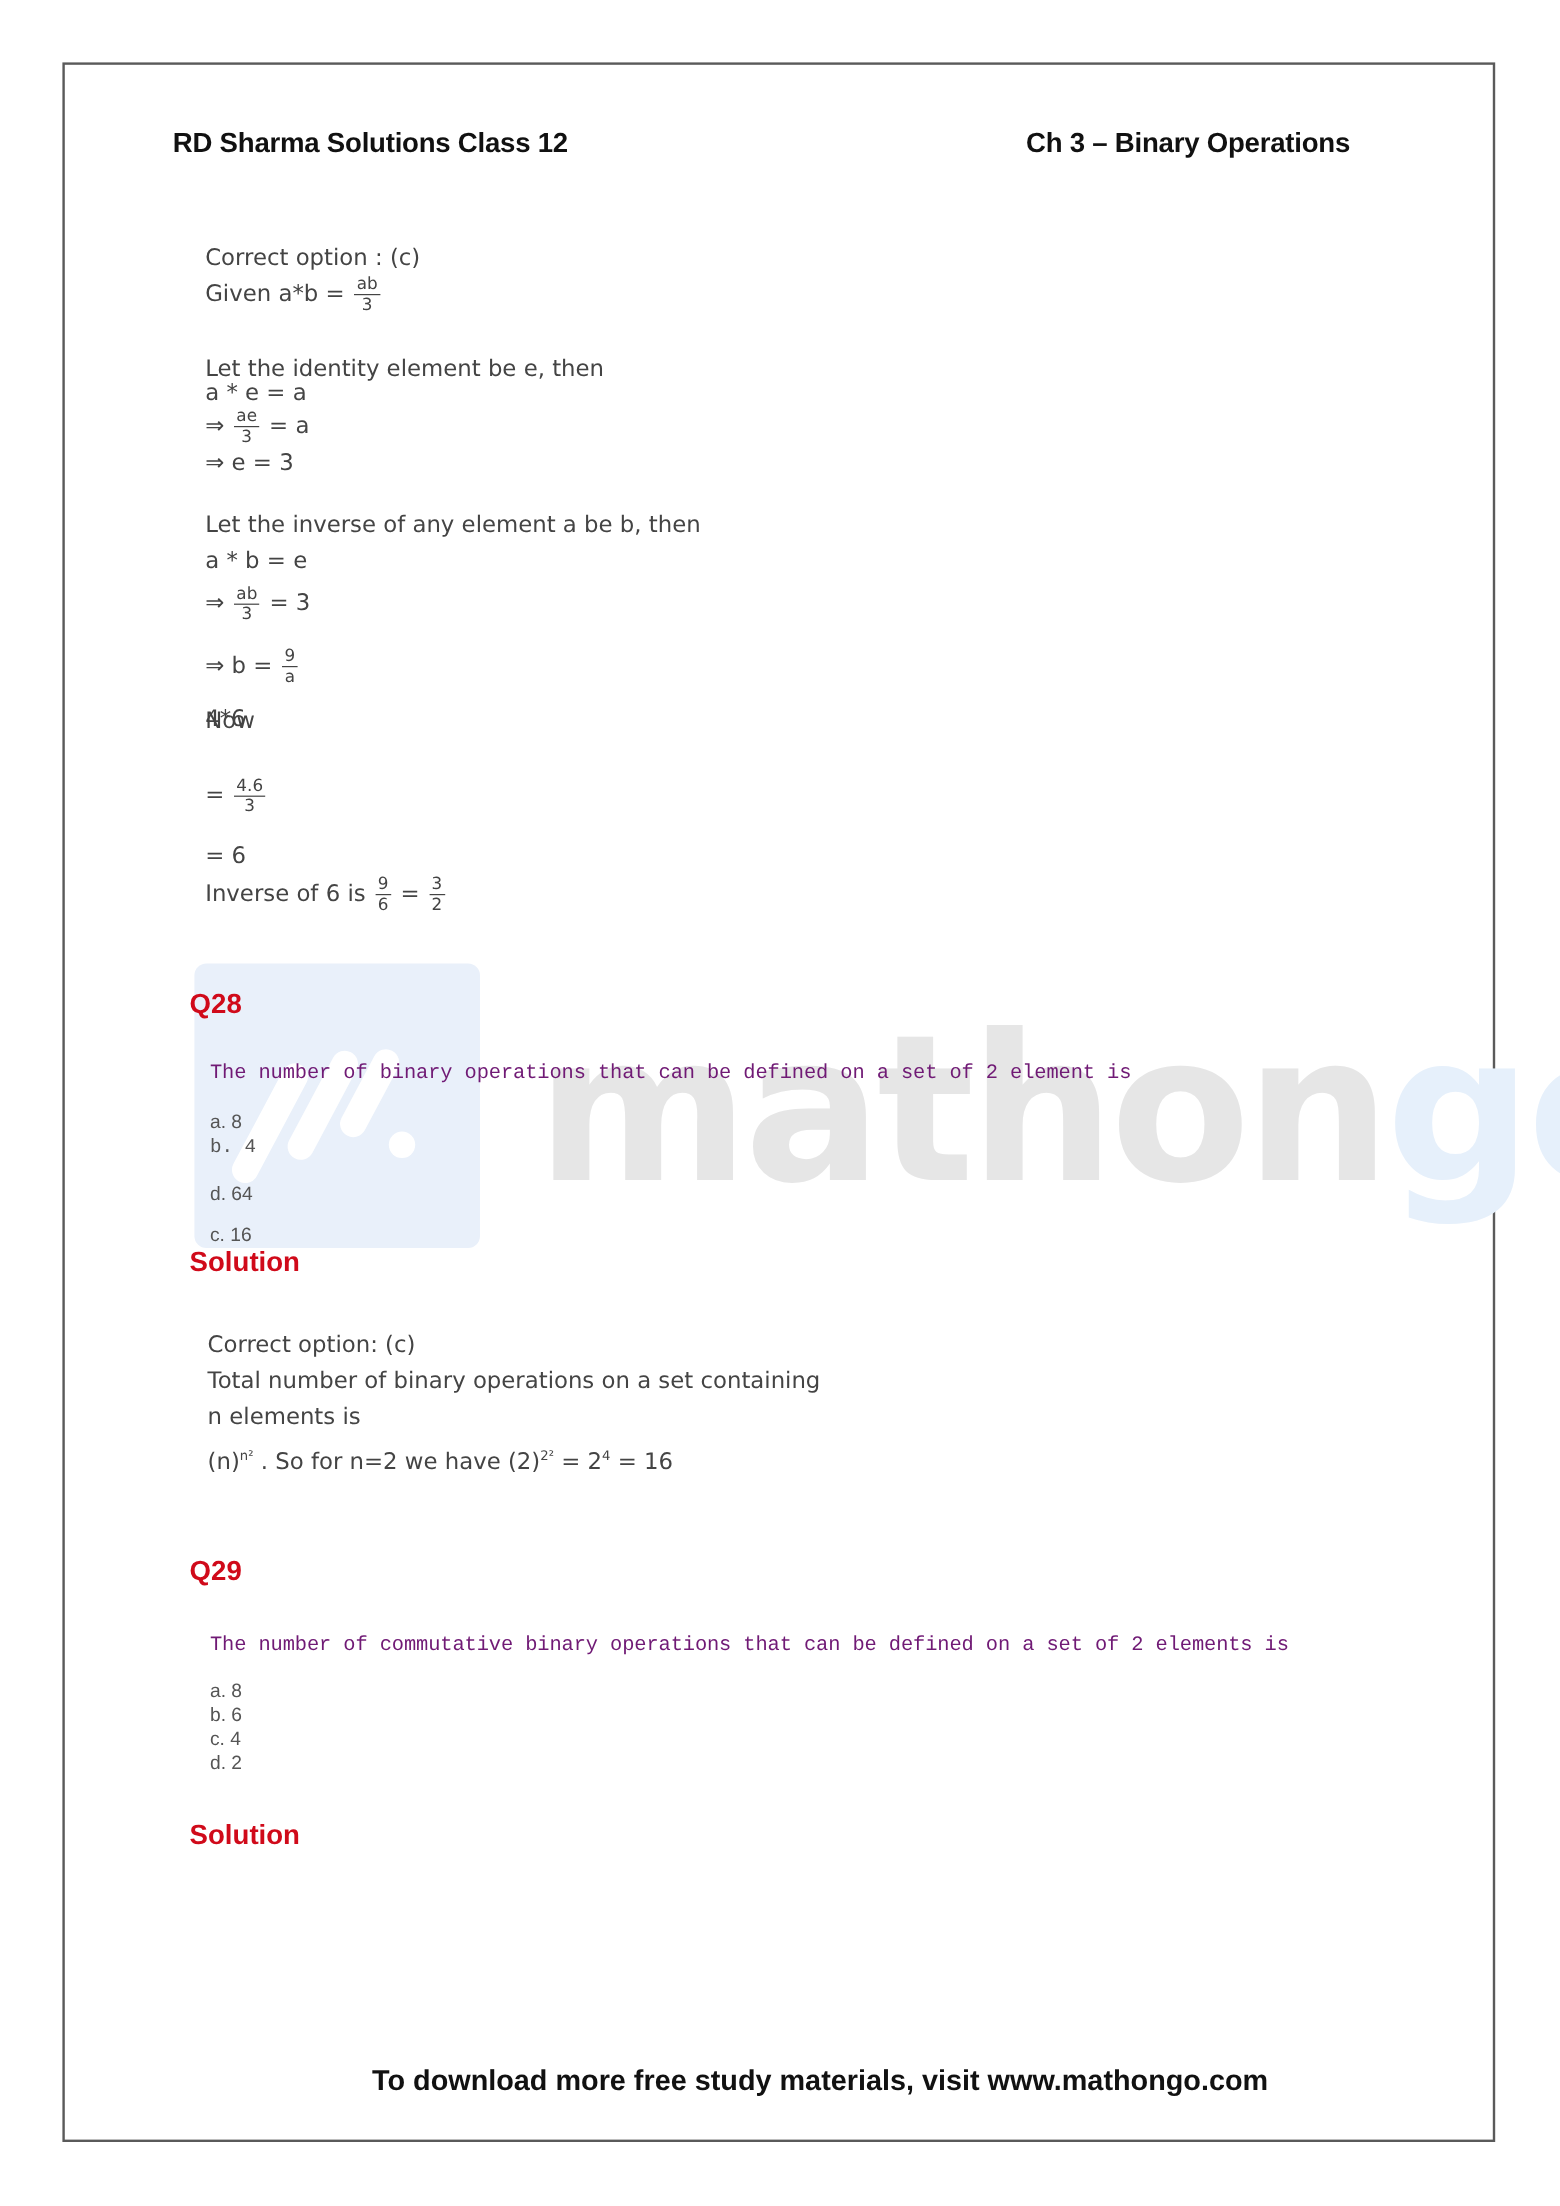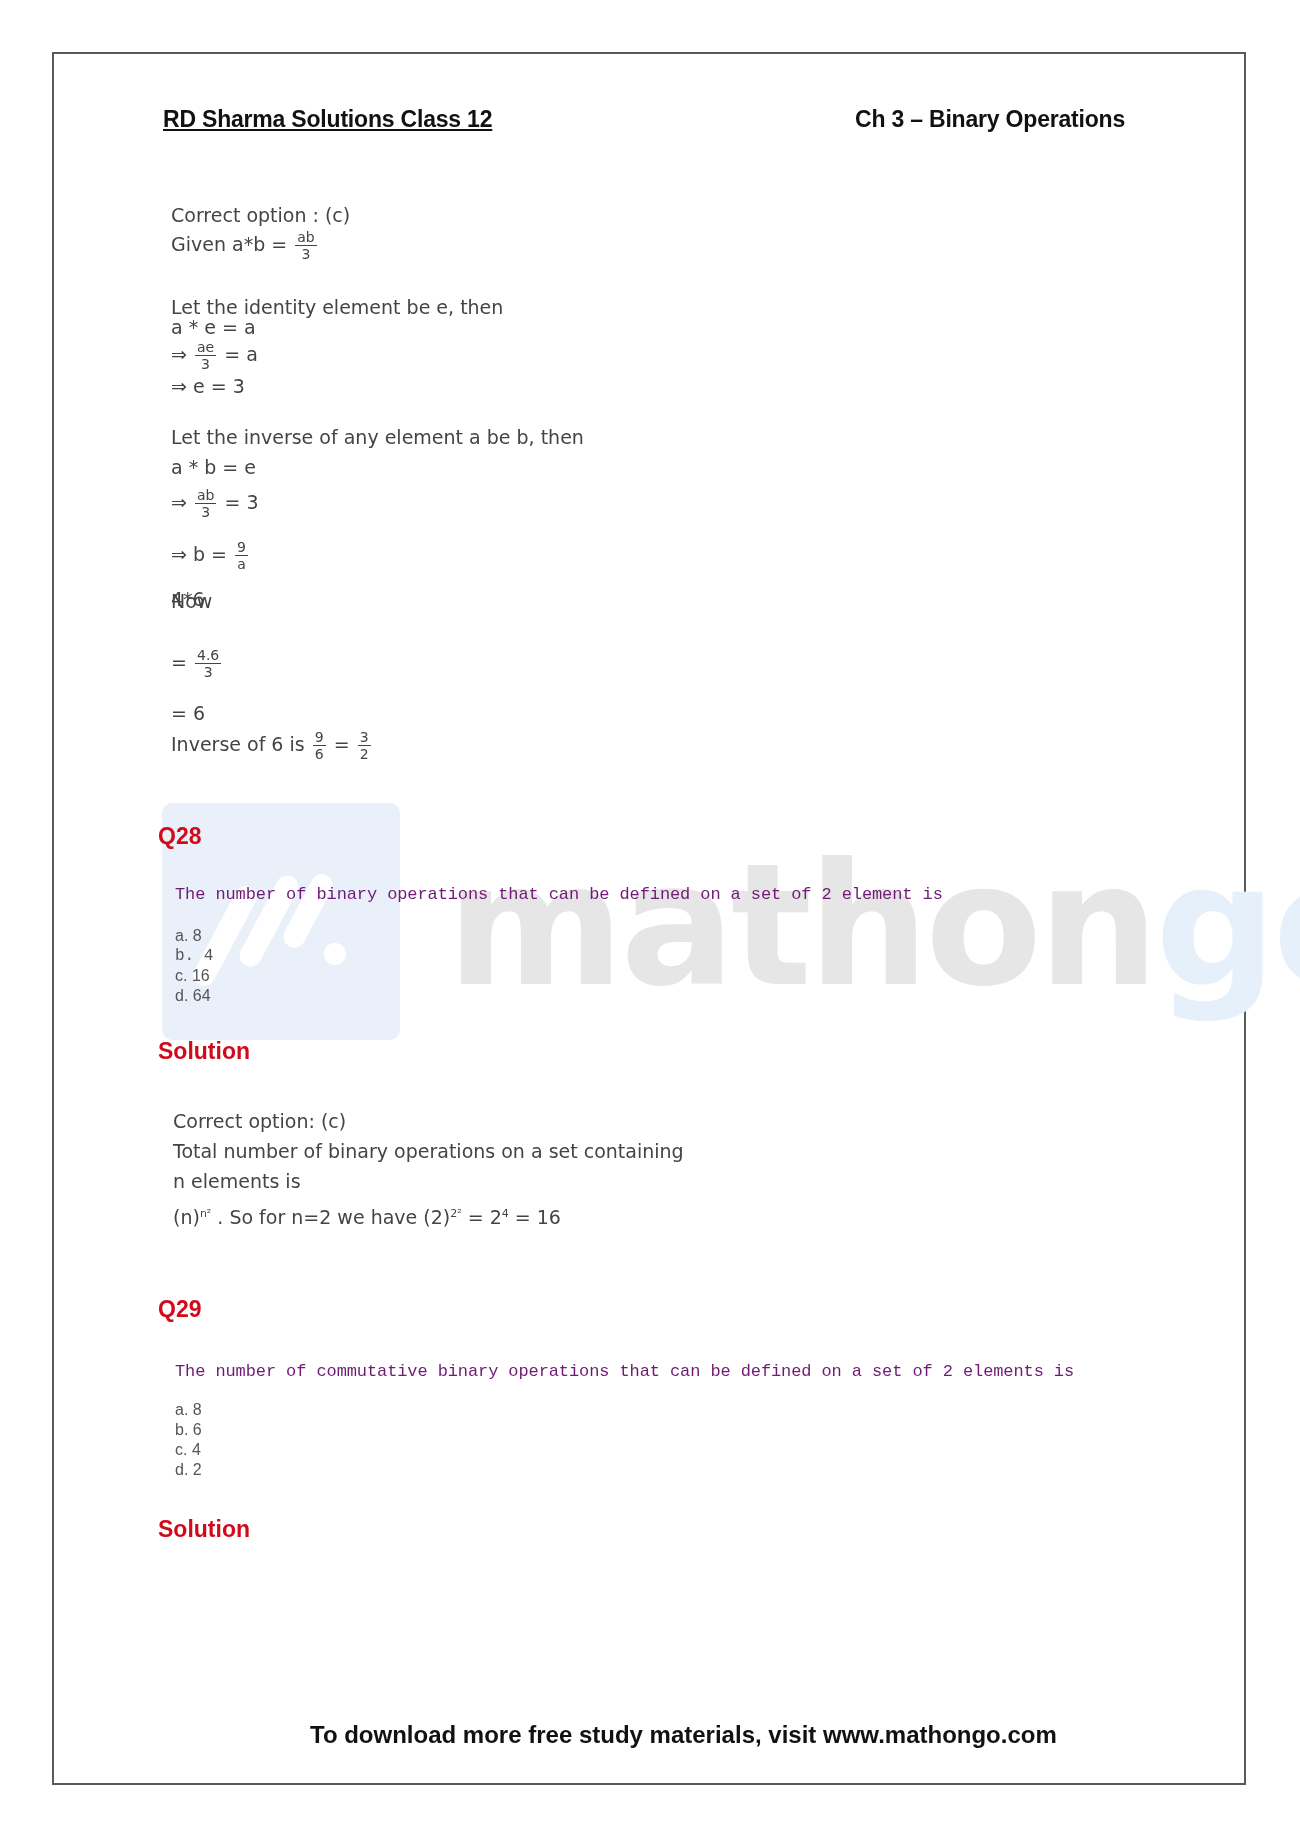--- a/index.html
+++ b/index.html
@@ -1,19 +1,19 @@
 <!DOCTYPE html>
 <html><head>
 <meta charset="utf-8">
 <style>
   html, body { margin:0; padding:0; background:#ffffff; }
   body { width:1300px; height:1838px; position:relative; overflow:hidden; font-family:"Liberation Sans", sans-serif; color:#111; }
   .page-border { position:absolute; left:52px; top:52px; width:1194px; height:1733px; border:2px solid #5a5a5a; box-sizing:border-box; }
   .hdr { position:absolute; top:106px; font-weight:bold; font-size:23px; color:#111; letter-spacing:-0.2px; }
-  .hdr-left { left:163px;text-decoration:underline; }
+  .hdr-left { left:144px; }
   .hdr-right { left:855px; }
   .sol { position:absolute; left:171px; font-family:"DejaVu Sans", sans-serif; font-size:19px; color:#444; line-height:1; white-space:nowrap; }
   .frac { display:inline-block; vertical-align:middle; text-align:center; font-size:14px; line-height:1; margin:0 2px; }
   .frac .num { display:block; padding:0 2px 1px; border-bottom:1.5px solid #444; }
   .frac .den { display:block; padding-top:1px; }
   .red { position:absolute; left:158px; color:#d00a1a; font-weight:bold; font-size:23px; }
   .q-text { position:absolute; left:175px; font-family:Liberation Mono, monospace; font-size:17px; color:#701a75; white-space:nowrap; letter-spacing:-0.1px; }
   .opt { position:absolute; left:175px; font-size:16px; color:#555; line-height:20px; }
   .wm-box { position:absolute; left:162px; top:803px; width:238px; height:237px; background:#e9f0fa; border-radius:10px; }
   .wm-slash { position:absolute; background:#ffffff; border-radius:12px; transform:rotate(28deg); }
@@ -77,21 +77,21 @@
     <span class="frac"><span class="num">9</span><span class="den">6</span></span>
     <span>=</span>
     <span class="frac"><span class="num">3</span><span class="den">2</span></span>
   </div>
 </div>
 
 <div class="red" style="top:823px;">Q28</div>
 <div class="q-text" style="top:885px;">The number of binary operations that can be defined on a set of 2 element is</div>
 <div class="opt" style="top:926px;">a. 8</div>
 <div class="opt" style="top:946px;font-family:Liberation Mono, monospace;">b. 4</div>
-<div class="opt" style="top:966px;">c. 16</div>
+<div class="opt" style="top:1020px;">c. 16</div>
 <div class="opt" style="top:986px;">d. 64</div>
 <div class="red" style="top:1038px;">Solution</div>
 
 <div class="sol" style="top:1112px; left:173px;">Correct option: (c)</div>
 <div class="sol" style="top:1142px; left:173px;">Total number of binary operations on a set containing</div>
 <div class="sol" style="top:1172px; left:173px;">n elements is</div>
 <div class="sol" style="top:1208px; left:173px;">
   <span>(n)</span><sup>n²</sup><span> . So for n=2 we have  (2)</span><sup>2²</sup><span> = 2</span><sup>4</sup><span> = 16</span>
 </div>
 

